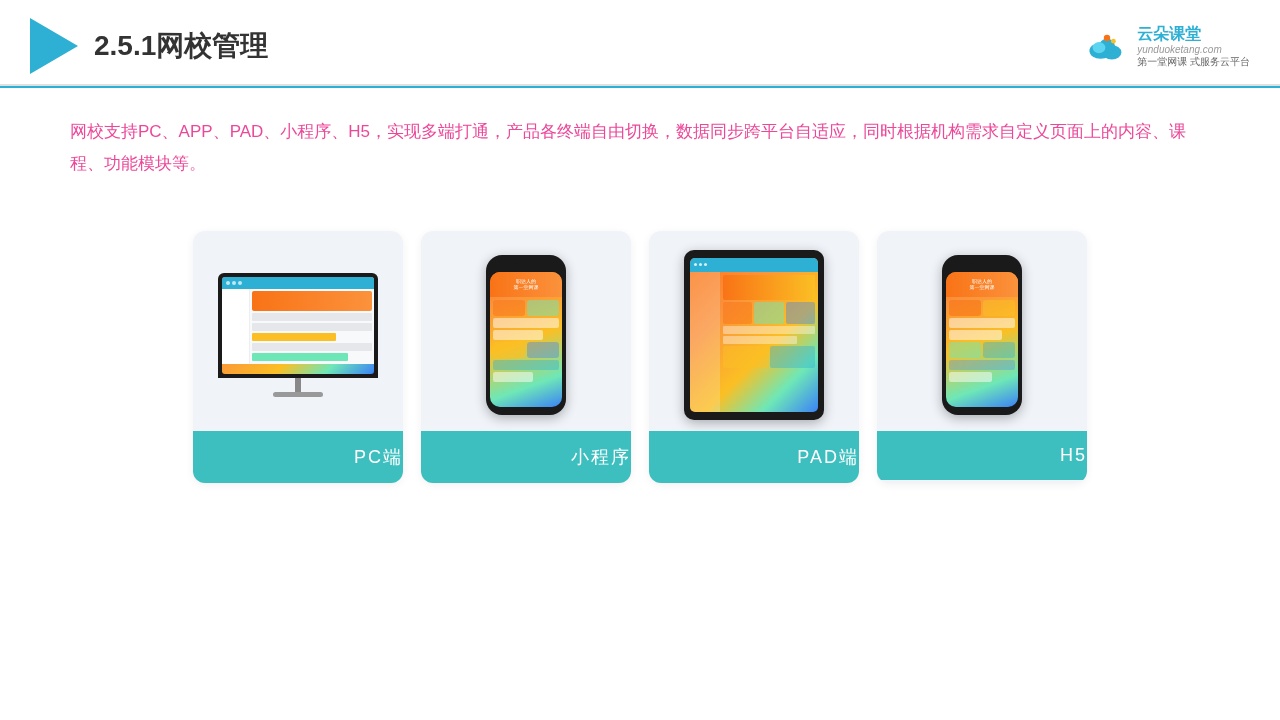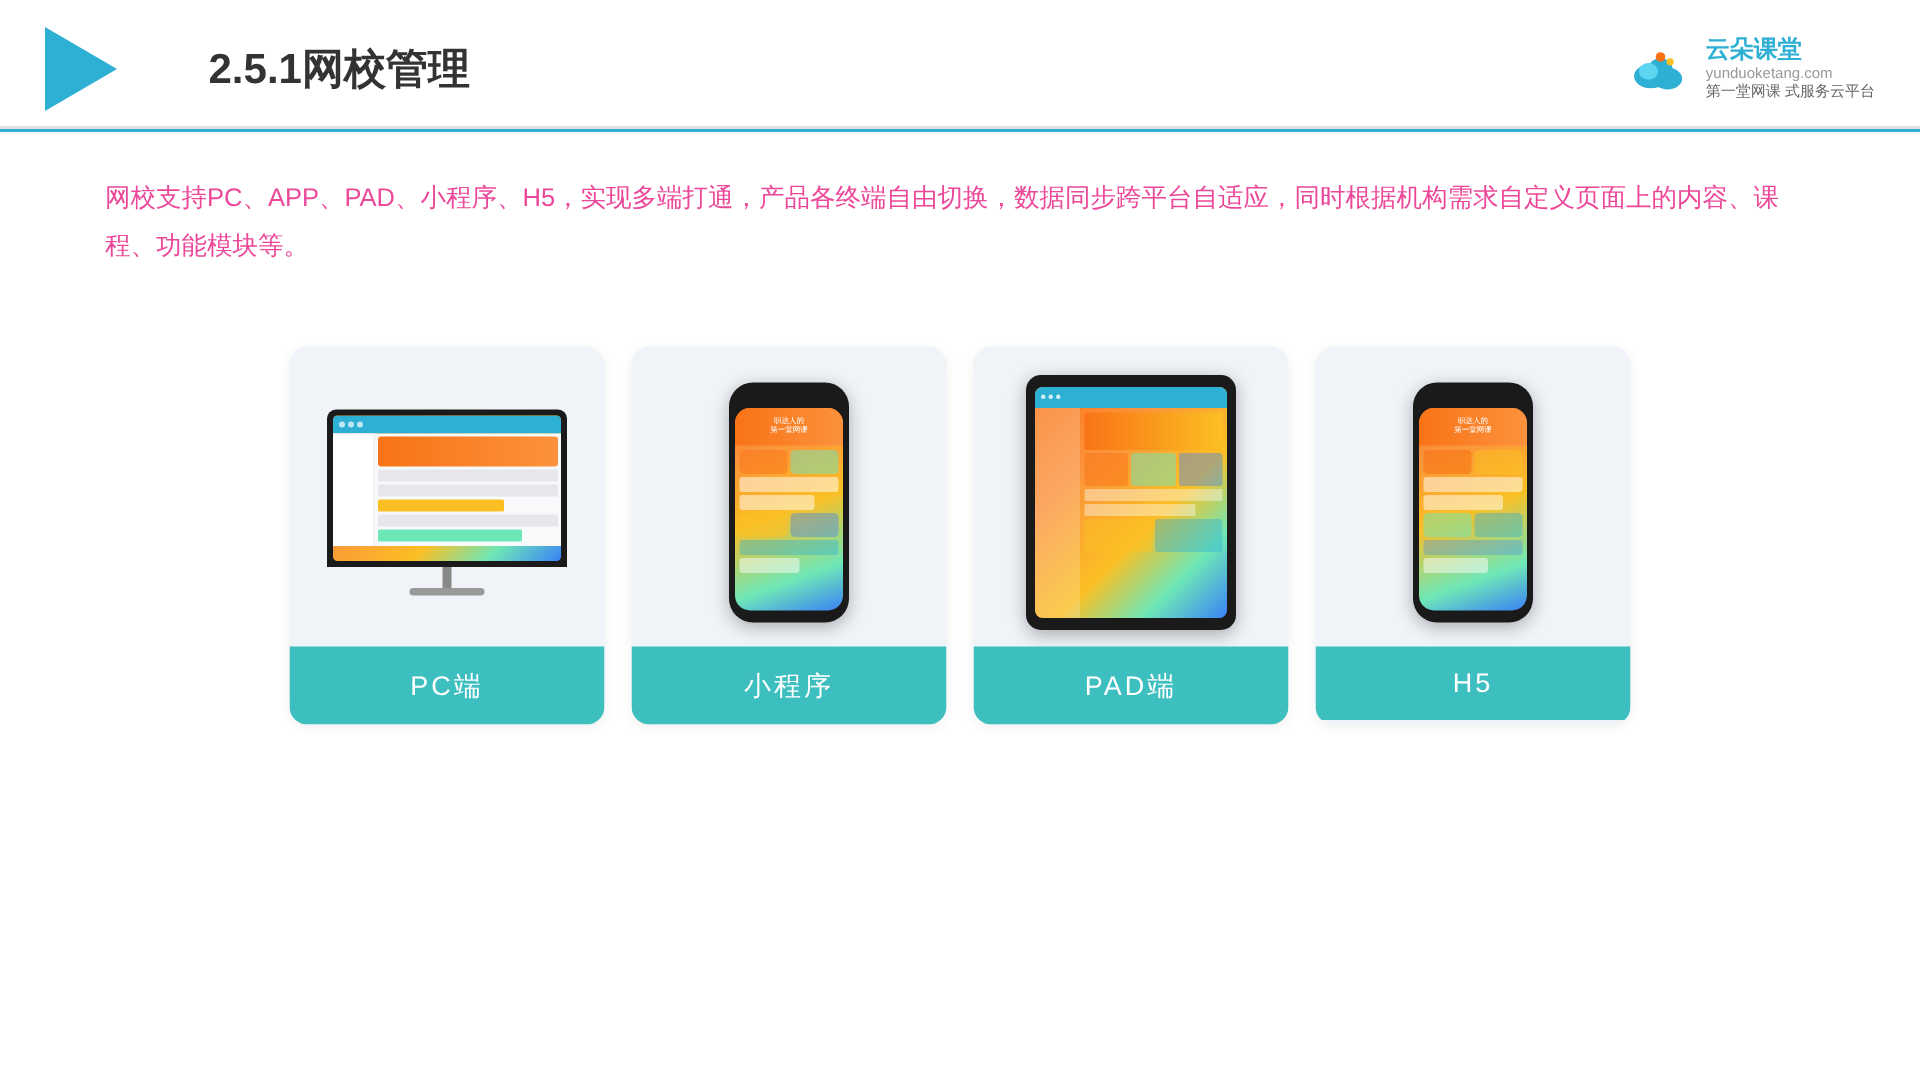--- a/index.html
+++ b/index.html
@@ -29,21 +29,20 @@
       width: 0;
       height: 0;
       border-top: 28px solid transparent;
       border-bottom: 28px solid transparent;
       border-left: 48px solid #2eafd4;
     }
     .page-title {
       font-size: 28px;
       font-weight: bold;
       color: #333;
-      margin-left: 45px;
     }
     .header-right {
       display: flex;
       align-items: flex-end;
       gap: 8px;
     }
     .brand-logo {
       display: flex;
       align-items: center;
       gap: 6px;
@@ -65,20 +64,21 @@
     }
     .brand-sub {
       font-size: 10px;
       color: #666;
       line-height: 1.3;
       white-space: nowrap;
     }
     .brand-url {
       font-size: 10px;
       color: #999;
+      font-style: italic;
     }
 
     
     .description {
       padding: 28px 70px 10px 70px;
       font-size: 17px;
       color: #ec4899;
       line-height: 1.9;
     }
 
@@ -329,21 +329,21 @@
       height: 8px;
       background: rgba(255,255,255,0.4);
       border-radius: 1px;
     }
 
     
     .card-label {
       width: 100%;
       background: #3dbfbf;
       color: #fff;
-      text-align: center;
+      text-align: right;
       font-size: 18px;
       padding: 14px 0;
       font-weight: 500;
       letter-spacing: 2px;
     }
 
     
     .header-line {
       height: 2px;
       background: #2eafd4;

